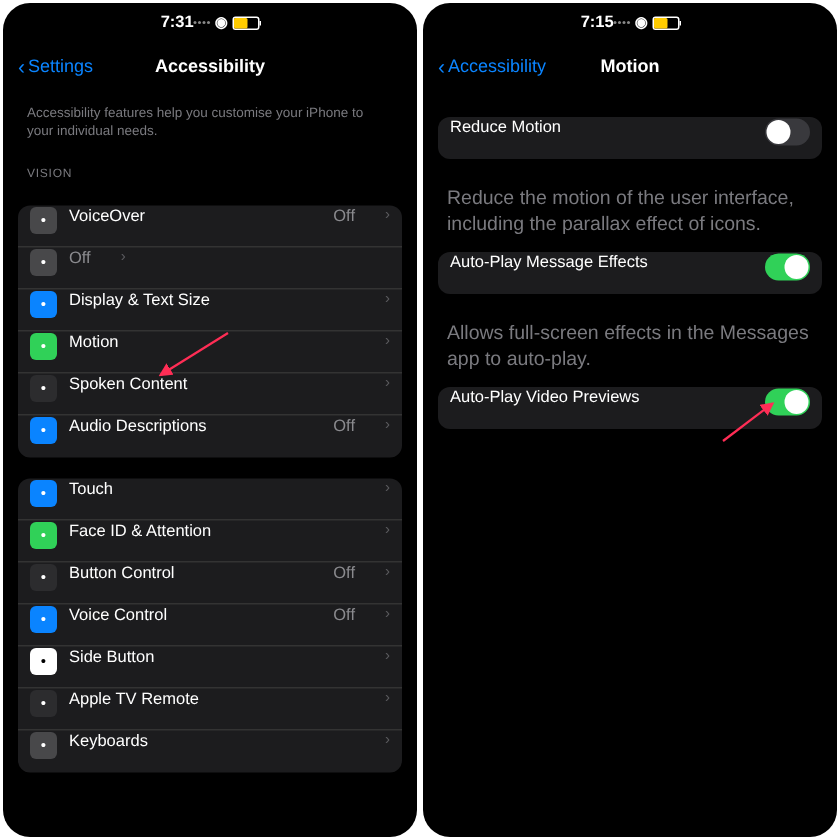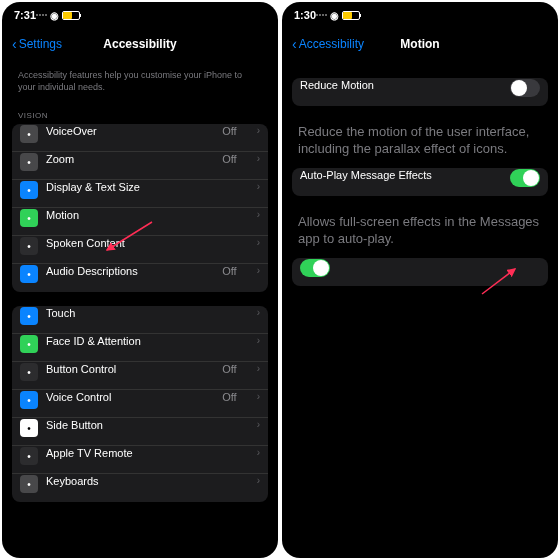--- a/index.html
+++ b/index.html
@@ -1,32 +1,32 @@
 <!DOCTYPE html>
 <html><head>
 <meta charset="utf-8">
 <style>
 *{margin:0;padding:0;box-sizing:border-box;font-family:-apple-system,Helvetica,Arial,sans-serif}
 body{background:#fff;width:560px;height:560px;display:flex;gap:4px;padding:2px}
 .phone{flex:1;background:#000;border-radius:18px;overflow:hidden;display:flex;flex-direction:column;position:relative}
-.statusbar{height:26px;display:flex;justify-content:flex-start;align-items:center;padding:0 12px;color:#fff;font-size:11px;font-weight:600}
+.statusbar{height:26px;display:flex;justify-content:center;align-items:center;padding:0 12px;color:#fff;font-size:11px;font-weight:600}
 .sb-right{display:flex;align-items:center;gap:3px}
 .dots{display:flex;gap:1px}
 .dot{width:2px;height:2px;background:#888;border-radius:50%}
 .wifi{font-size:10px}
 .battery{width:18px;height:9px;border:1px solid #fff;border-radius:2px;position:relative}
 .battery::after{content:"";position:absolute;right:-2px;top:2px;width:1px;height:3px;background:#fff}
 .batt-fill{height:100%;background:#ffcc00;border-radius:1px}
 .navbar{display:flex;align-items:center;padding:6px 10px;color:#fff;position:relative;height:32px}
 .back{color:#0a84ff;font-size:12px;display:flex;align-items:center;gap:2px}
 .chev{font-size:14px}
 .nav-title{position:absolute;left:50%;transform:translateX(-50%);font-size:12px;font-weight:600}
 .content{flex:1;overflow:hidden;padding:0 10px}
 .intro{color:#7a7a7f;font-size:9px;line-height:1.3;padding:10px 6px 12px}
-.section-header{color:#7a7a7f;font-size:8px;letter-spacing:0.5px;padding:6px 6px 4px;text-transform:uppercase}
+.section-header{color:#7a7a7f;font-size:8px;letter-spacing:0.5px;padding:6px 6px 17px;text-transform:uppercase}
 .group{background:#1c1c1e;border-radius:8px;overflow:hidden;margin-bottom:14px}
 .row{display:flex;padding:1px 8px;border-bottom:0.5px solid #333;min-height:28px}
 .row:last-child{border-bottom:none}
 .icon{width:18px;height:18px;border-radius:4px;margin-right:8px;display:flex;align-items:center;justify-content:center;font-size:10px;color:#fff;flex-shrink:0}
 .row-label{flex:1;color:#fff;font-size:11px}
 .row-value{color:#8a8a8e;font-size:11px;margin-right:20px}
 .disclosure{color:#5a5a5e;font-size:10px}
 .toggle{width:30px;height:18px;background:#39393d;border-radius:9px;position:relative}
 .toggle.on{background:#30d158}
 .knob{width:16px;height:16px;background:#fff;border-radius:50%;position:absolute;top:1px;left:1px}
@@ -71,21 +71,20 @@
     <div class="section-header">VISION</div>
     <div class="group" id="g-vision">
         <div class="row">
           <div class="icon ic-gray">•</div>
           <span class="row-label">VoiceOver</span>
           <span class="row-value">Off</span>
           <span class="disclosure">›</span>
         </div>
         <div class="row">
           <div class="icon ic-gray">•</div>
-          <span class="row-label">Zoom</span>
           <span class="row-value">Off</span>
           <span class="disclosure">›</span>
         </div>
         <div class="row">
           <div class="icon ic-blue">•</div>
           <span class="row-label">Display &amp; Text Size</span>
           <span class="row-value"></span>
           <span class="disclosure">›</span>
         </div>
         <div class="row">
@@ -159,21 +158,21 @@
             <path d="M0,0 L6,3 L0,6 Z" fill="#ff2d55"></path>
           </marker>
         </defs>
         <line x1="55" y1="0" x2="10" y2="28" stroke="#ff2d55" stroke-width="1.5" marker-end="url(#ah1)"></line>
       </svg>
   </div>
 </div>
 
 <div class="phone">
   <div class="statusbar">
-    <span>1:30</span>
+    <span>7:15</span>
     <div class="sb-right">
       <div class="dots">
           <div class="dot"></div>
           <div class="dot"></div>
           <div class="dot"></div>
           <div class="dot"></div>
         </div>
       <span class="wifi">◉</span>
       <div class="battery">
           <div class="batt-fill" style="width:55%"></div>
@@ -201,20 +200,21 @@
       <div class="row">
         <span class="row-label">Auto-Play Message Effects</span>
         <div class="toggle on">
             <div class="knob"></div>
           </div>
       </div>
     </div>
     <div class="helper">Allows full-screen effects in the Messages app to auto-play.</div>
     <div class="group">
       <div class="row">
+        <span class="row-label">Auto-Play Video Previews</span>
         <div class="toggle on">
             <div class="knob"></div>
           </div>
       </div>
     </div>
   </div>
   <div class="arrow" style="top:262px;left:195px">
     <svg width="50" height="35">
         <defs>
           <marker id="ah2" markerWidth="6" markerHeight="6" refX="5" refY="3" orient="auto">

